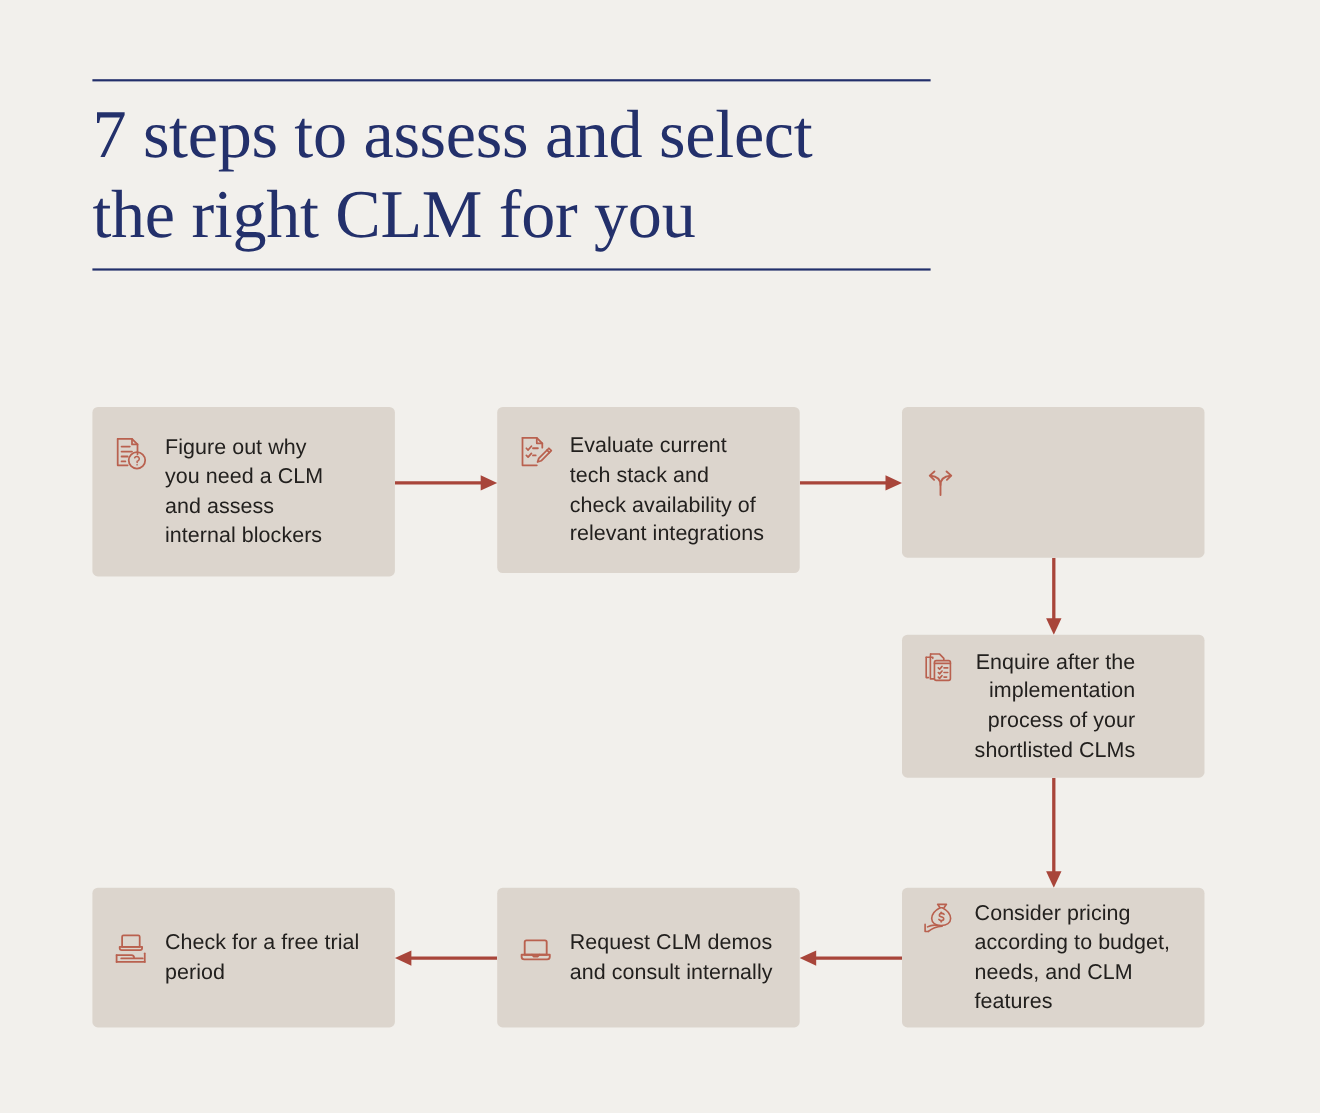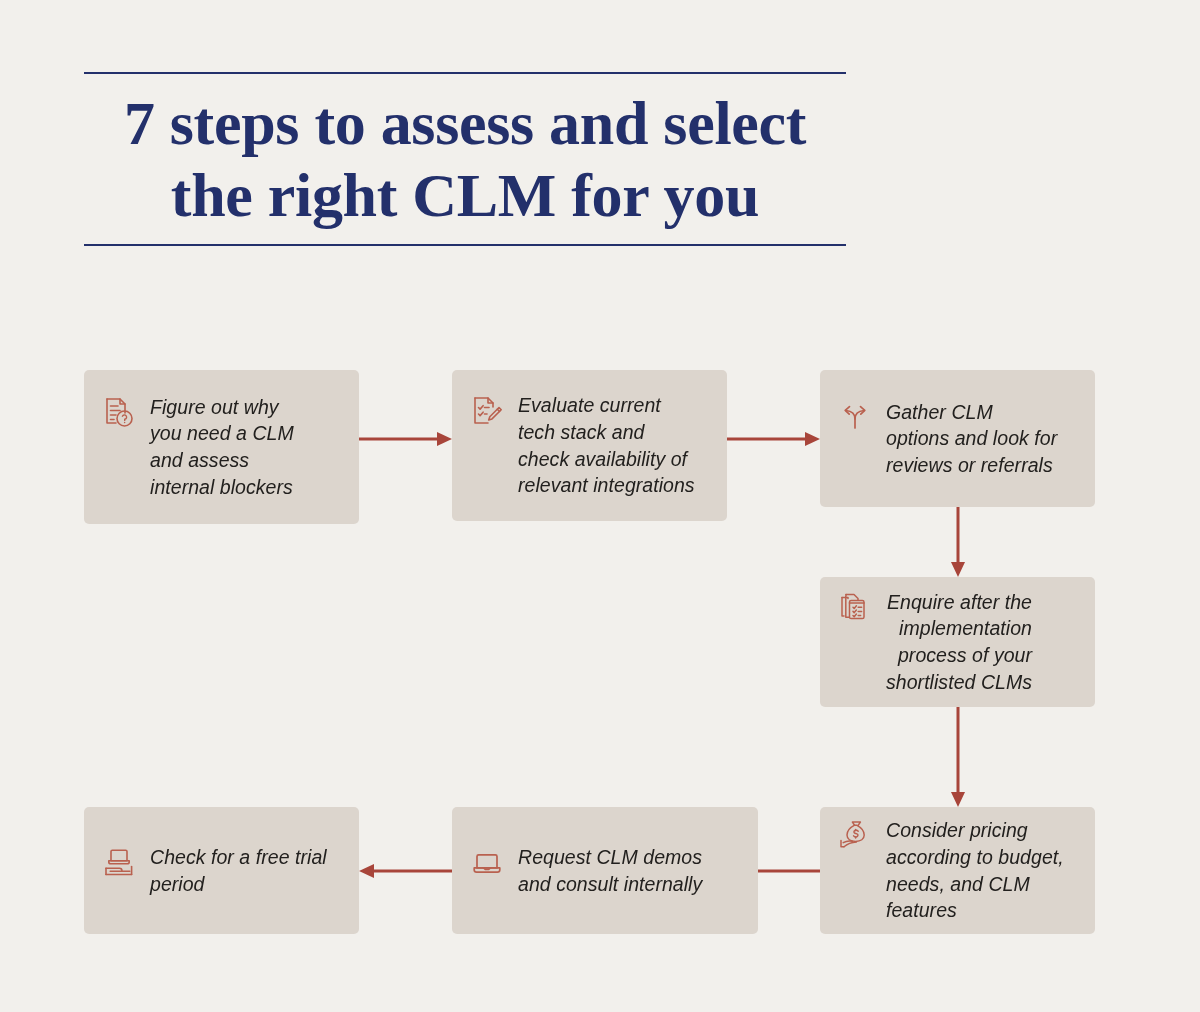--- a/index.html
+++ b/index.html
@@ -28,26 +28,25 @@
     width: 100%;
   }
   .rule-bottom {
     margin-top: 0;
   }
   .title {
     font-family: "Liberation Serif", serif;
     color: #23306b;
     font-size: 62px;
     line-height: 1.16;
-    font-weight: 700;
+    font-weight: 400;
     letter-spacing: -0.3px;
     margin: 14px 0 12px 0;
     padding: 0;
     white-space: pre-line;
-    text-align: center;
   }
 
   
   .flow {
     position: absolute;
     left: 0;
     top: 0;
     width: 1200px;
     height: 1012px;
   }
@@ -78,30 +77,29 @@
     width: 34px;
     height: 34px;
   }
   .node-label {
     font-family: "Liberation Sans", sans-serif;
     font-size: 19.5px;
     line-height: 1.36;
     color: #22201e;
     white-space: pre-line;
     letter-spacing: 0.05px;
-    font-style: italic;
   }
 
   
   #node-1 { left: 84px;  top: 370px; width: 275px; height: 154px; }
   #node-2 { left: 452px; top: 370px; width: 275px; height: 151px; }
   #node-3 { left: 820px; top: 370px; width: 275px; height: 137px; }
   #node-4 { left: 820px; top: 577px; width: 275px; height: 130px; text-align: right; }
   #node-5 { left: 820px; top: 807px; width: 275px; height: 127px; }
-  #node-6 { left: 452px; top: 807px; width: 306px; height: 127px; }
+  #node-6 { left: 452px; top: 807px; width: 275px; height: 127px; }
   #node-7 { left: 84px;  top: 807px; width: 275px; height: 127px; }
 
   #node-3 .node-inner,
   #node-6 .node-inner,
   #node-7 .node-inner { align-items: flex-start; }
 
   
   .conn {
     position: absolute;
   }
@@ -209,23 +207,20 @@
   <div class="node" id="node-3">
     <div class="node-inner">
       <span class="node-icon">
         <svg viewBox="0 0 34 34" fill="none" stroke="#b9614f" stroke-width="1.7" stroke-linecap="round" stroke-linejoin="round">
           <path d="M17 27 v-9 c0 -5 -3.5 -8 -9 -8.5"></path>
           <path d="M17 18 c0 -5 3.5 -8 9 -8.5"></path>
           <polyline points="11.5,5.6 7.2,9.4 11.2,13.2"></polyline>
           <polyline points="22.5,5.6 26.8,9.4 22.8,13.2"></polyline>
         </svg>
       </span>
-      <span class="node-label">Gather CLM
-options and look for
-reviews or referrals</span>
     </div>
   </div>
 
   <div class="node" id="node-4">
     <div class="node-inner">
       <span class="node-icon">
         <svg viewBox="0 0 34 34" fill="none" stroke="#b9614f" stroke-width="1.5" stroke-linecap="round" stroke-linejoin="round">
           <path d="M4 6.5 h6 v1"></path>
           <path d="M4 6.5 v18.5 h2"></path>
           <path d="M8 3.5 h8 l4 4 v1.5"></path>

